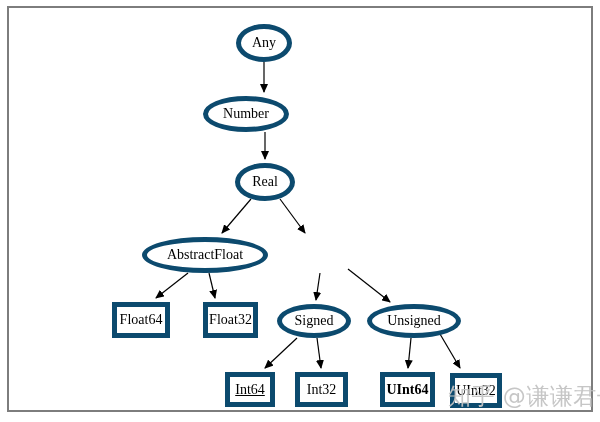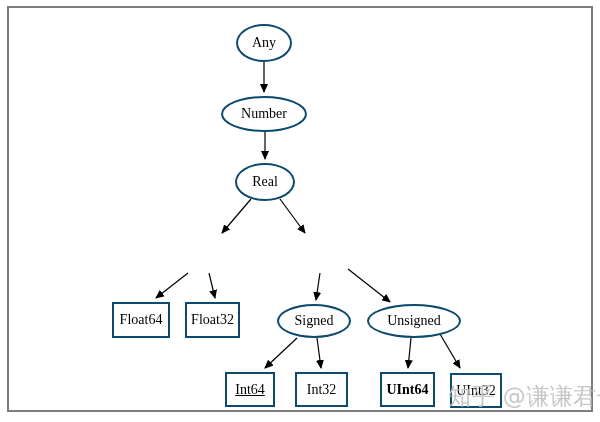--- a/index.html
+++ b/index.html
@@ -31,21 +31,21 @@
     top: 0;
     width: 600px;
     height: 422px;
   }
   .node {
     position: absolute;
     display: flex;
     align-items: center;
     justify-content: center;
     background: #ffffff;
-    border: 2px solid #0c4a6e;
+    border: 5px solid #0c4a6e;
     color: #000000;
     font-size: 14px;
     line-height: 1;
     box-sizing: border-box;
     white-space: nowrap;
     z-index: 2;
   }
   .ellipse { border-radius: 50%; }
   .box { border-radius: 0; }
   #watermark {
@@ -82,30 +82,33 @@
     <line x1="348" y1="269" x2="390" y2="302" stroke="#000" stroke-width="1.2" marker-end="url(#arrow)"></line>
     <line x1="297" y1="338" x2="265" y2="368" stroke="#000" stroke-width="1.2" marker-end="url(#arrow)"></line>
     <line x1="317" y1="338" x2="321" y2="368" stroke="#000" stroke-width="1.2" marker-end="url(#arrow)"></line>
     <line x1="411" y1="338" x2="408" y2="368" stroke="#000" stroke-width="1.2" marker-end="url(#arrow)"></line>
     <line x1="440" y1="334" x2="460" y2="368" stroke="#000" stroke-width="1.2" marker-end="url(#arrow)"></line>
   </svg>
 
   <div class="node ellipse" style="left:236px; top:24px;  width:56px;  height:38px;">
       <span>Any</span>
     </div>
-  <div class="node ellipse" style="left:221px; top:96px;  width:86px;  height:36px;">
+  <div class="node ellipse" style="left:203px; top:96px;  width:86px;  height:36px;">
       <span>Number</span>
     </div>
   <div class="node ellipse" style="left:235px; top:163px; width:60px;  height:38px;">
       <span>Real</span>
     </div>
+  <div class="node ellipse" style="left:142px; top:237px; width:126px; height:36px;">
+      <span>AbstractFloat</span>
+    </div>
   <div class="node box" style="left:112px; top:302px; width:58px;  height:36px;">
       <span>Float64</span>
     </div>
-  <div class="node box" style="left:185px; top:302px; width:55px;  height:36px;">
+  <div class="node box" style="left:203px; top:302px; width:55px;  height:36px;">
       <span>Float32</span>
     </div>
   <div class="node ellipse" style="left:277px; top:304px; width:74px;  height:34px;">
       <span>Signed</span>
     </div>
   <div class="node ellipse" style="left:367px; top:304px; width:94px;  height:34px;">
       <span>Unsigned</span>
     </div>
   <div class="node box" style="left:225px; top:372px; width:50px;  height:35px;text-decoration:underline;">
       <span>Int64</span>

